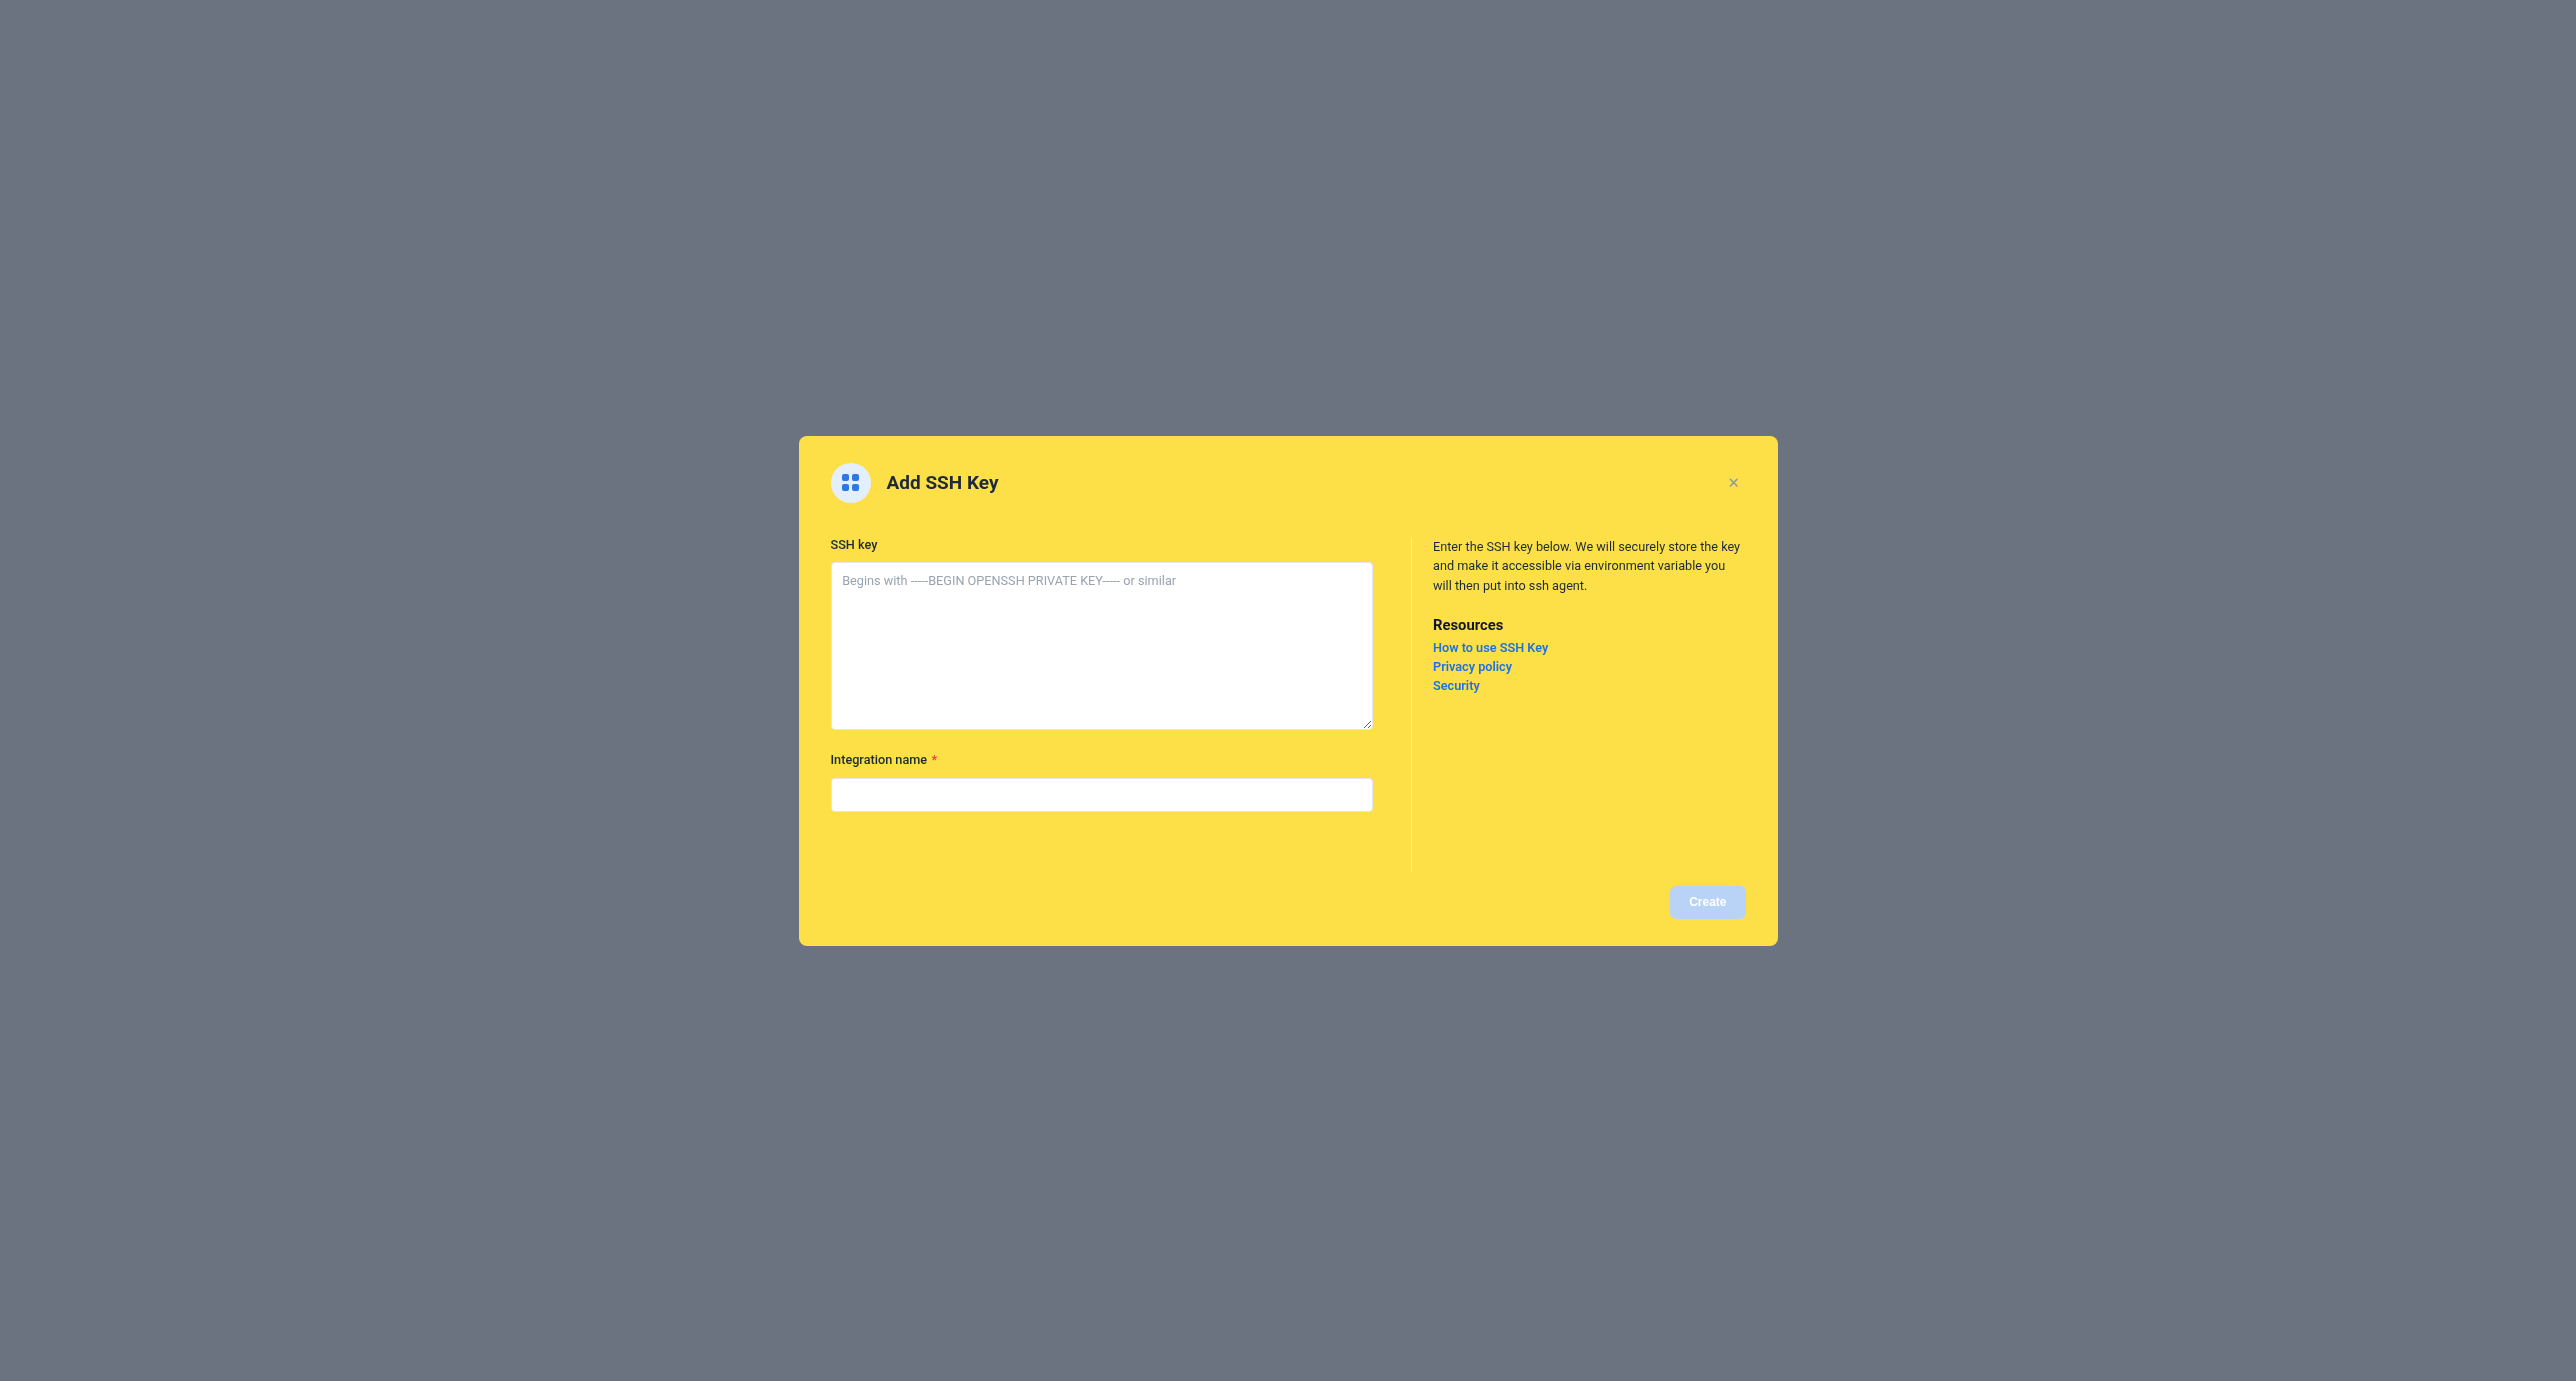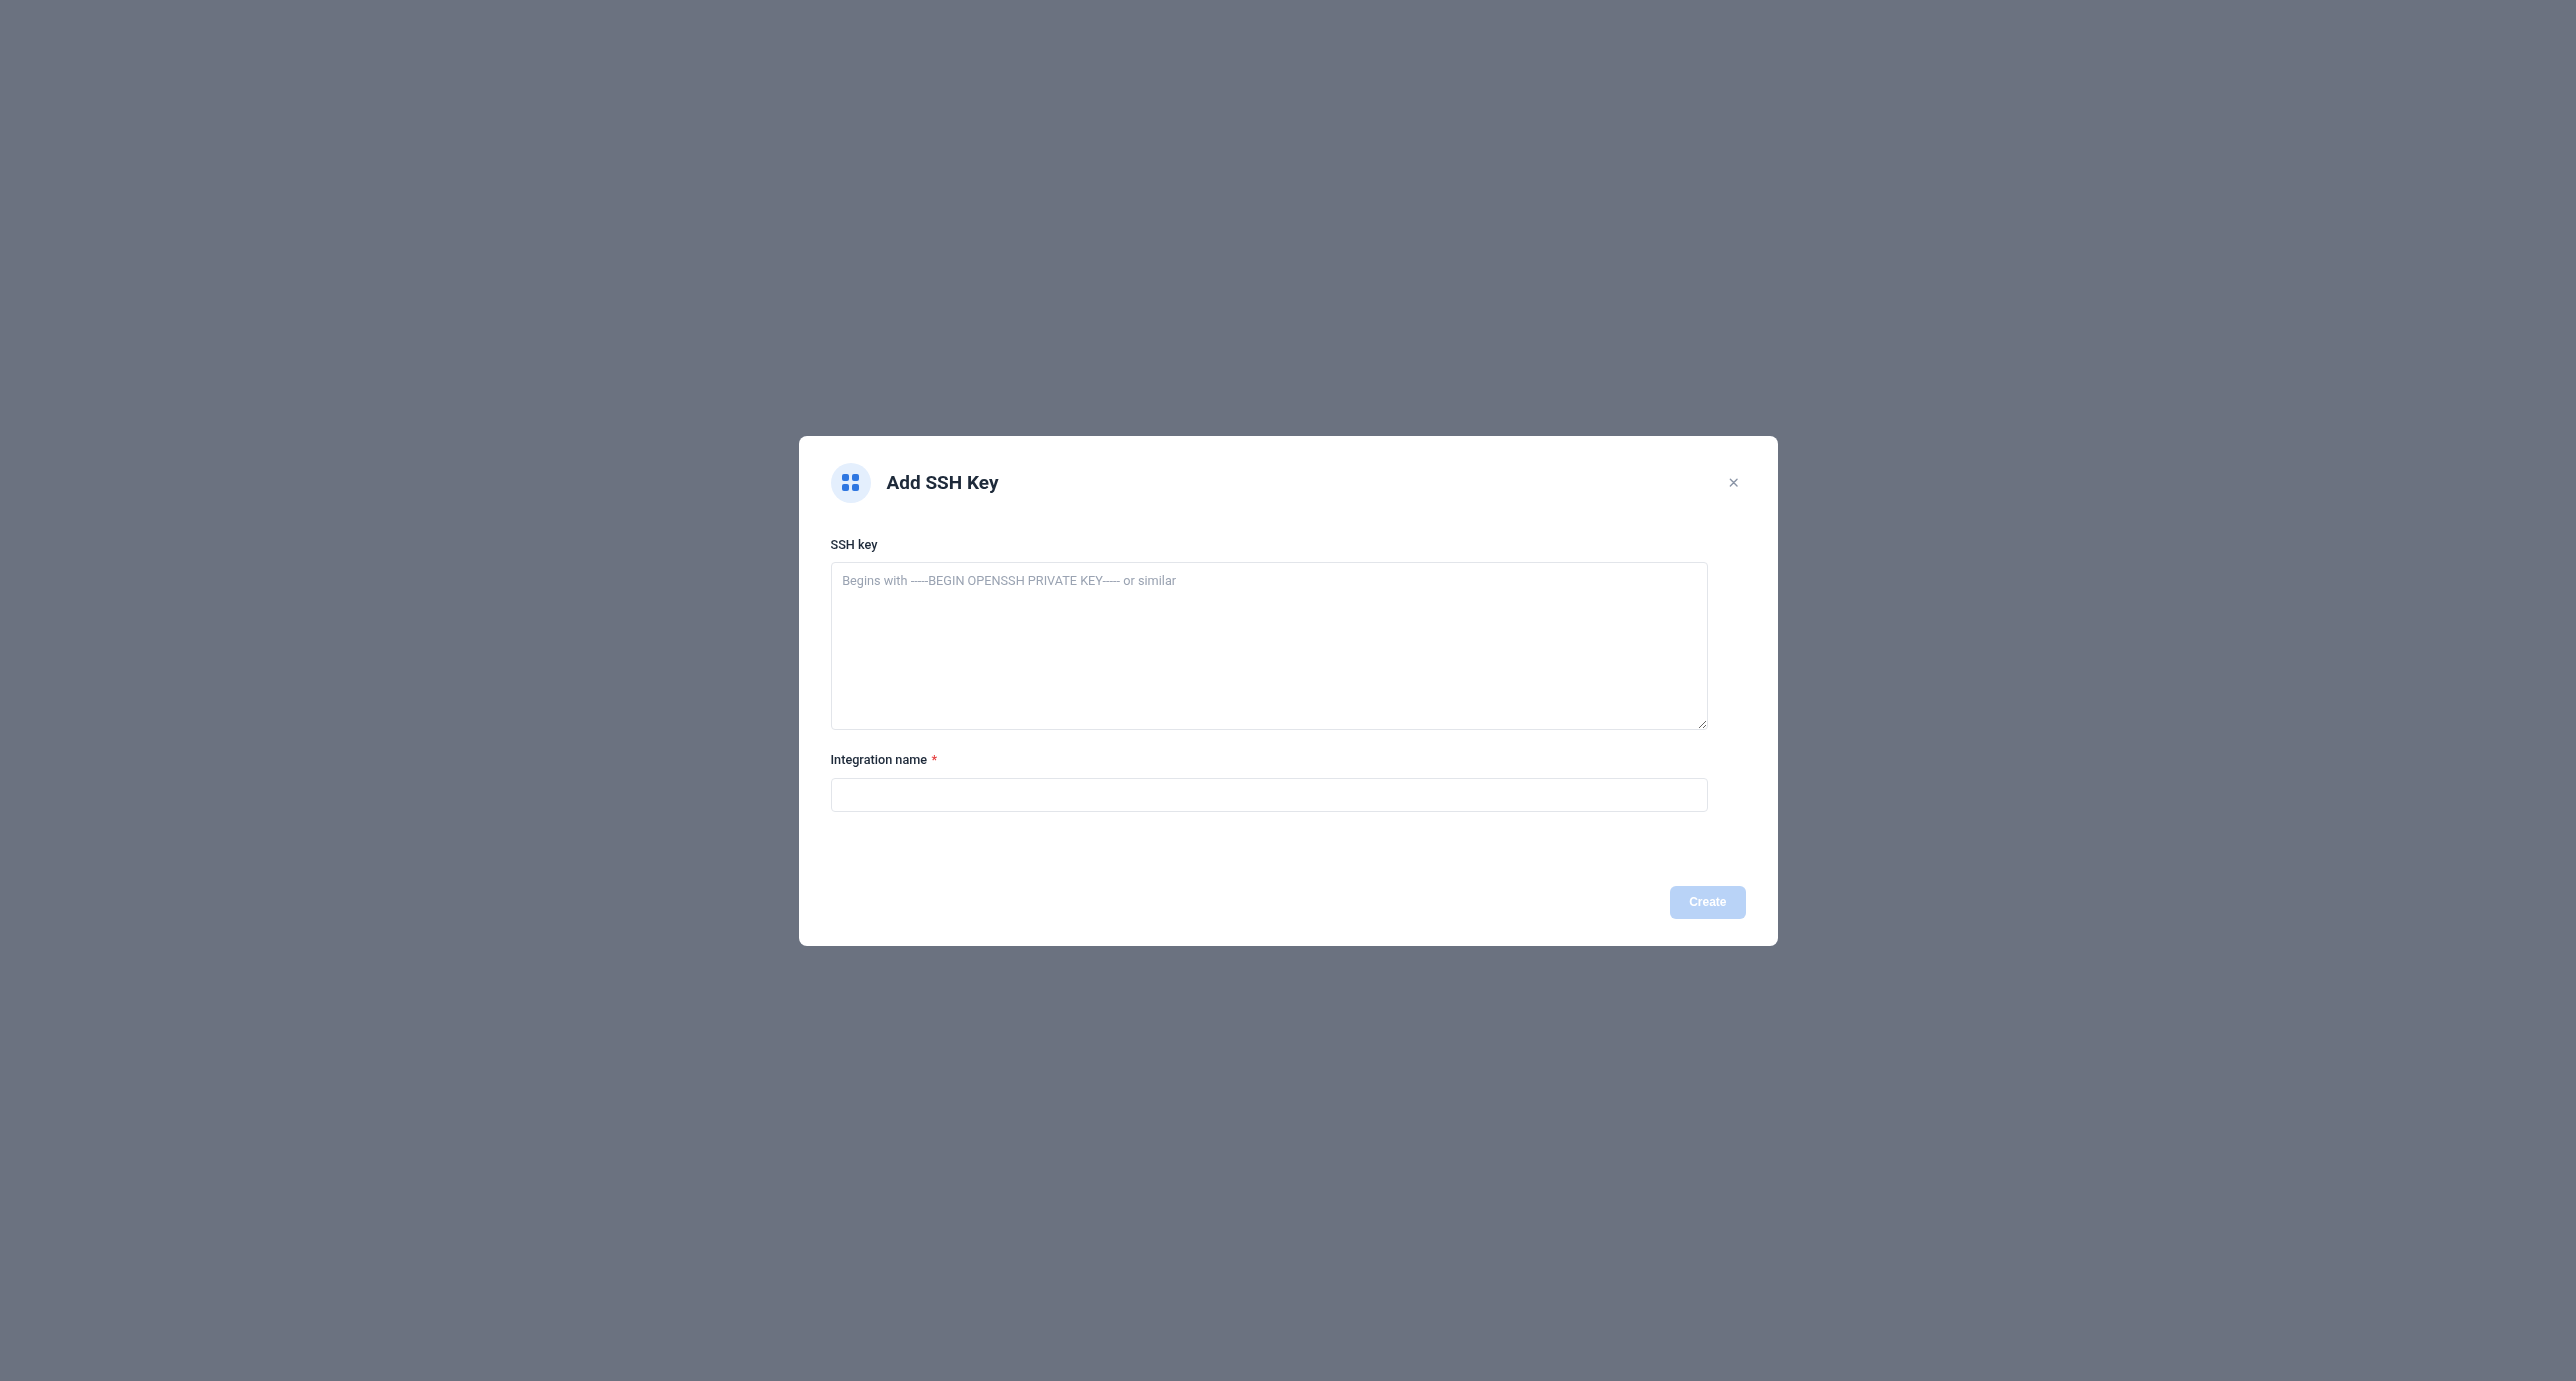--- a/index.html
+++ b/index.html
@@ -11,21 +11,21 @@
       font-family: -apple-system, BlinkMacSystemFont, "Segoe UI", Roboto, Helvetica, Arial, sans-serif;
       background: #6b7280;
       width: 100vw;
       height: 100vh;
       display: flex;
       align-items: center;
       justify-content: center;
       padding: 20px;
     }
     .modal {
-      background: #ffffff;
+      background: #fde047;
       border-radius: 8px;
       width: 100%;
       max-width: 979px;
       height: 100%;
       max-height: 510px;
       display: flex;
       flex-direction: column;
       position: relative;
       padding: 0;
       overflow: hidden;
@@ -212,19 +212,26 @@
       <div class="field-group">
         <label class="field-label">
           <span>Integration name</span>
           <span class="required-mark">*</span>
         </label>
         <input type="text" class="text-input" value="" style="">
       </div>
 
     </div>
 
+    <div class="side-column">
+      <p class="side-description">Enter the SSH key below. We will securely store the key and make it accessible via environment variable you will then put into ssh agent.</p>
+      <h3 class="resources-heading">Resources</h3>
+      <a class="resource-link">How to use SSH Key</a>
+      <a class="resource-link">Privacy policy</a>
+      <a class="resource-link">Security</a>
+    </div>
   </div>
 
   <div class="modal-footer">
     <button class="create-btn">Create</button>
   </div>
 </div>
 
 
 </body></html>

